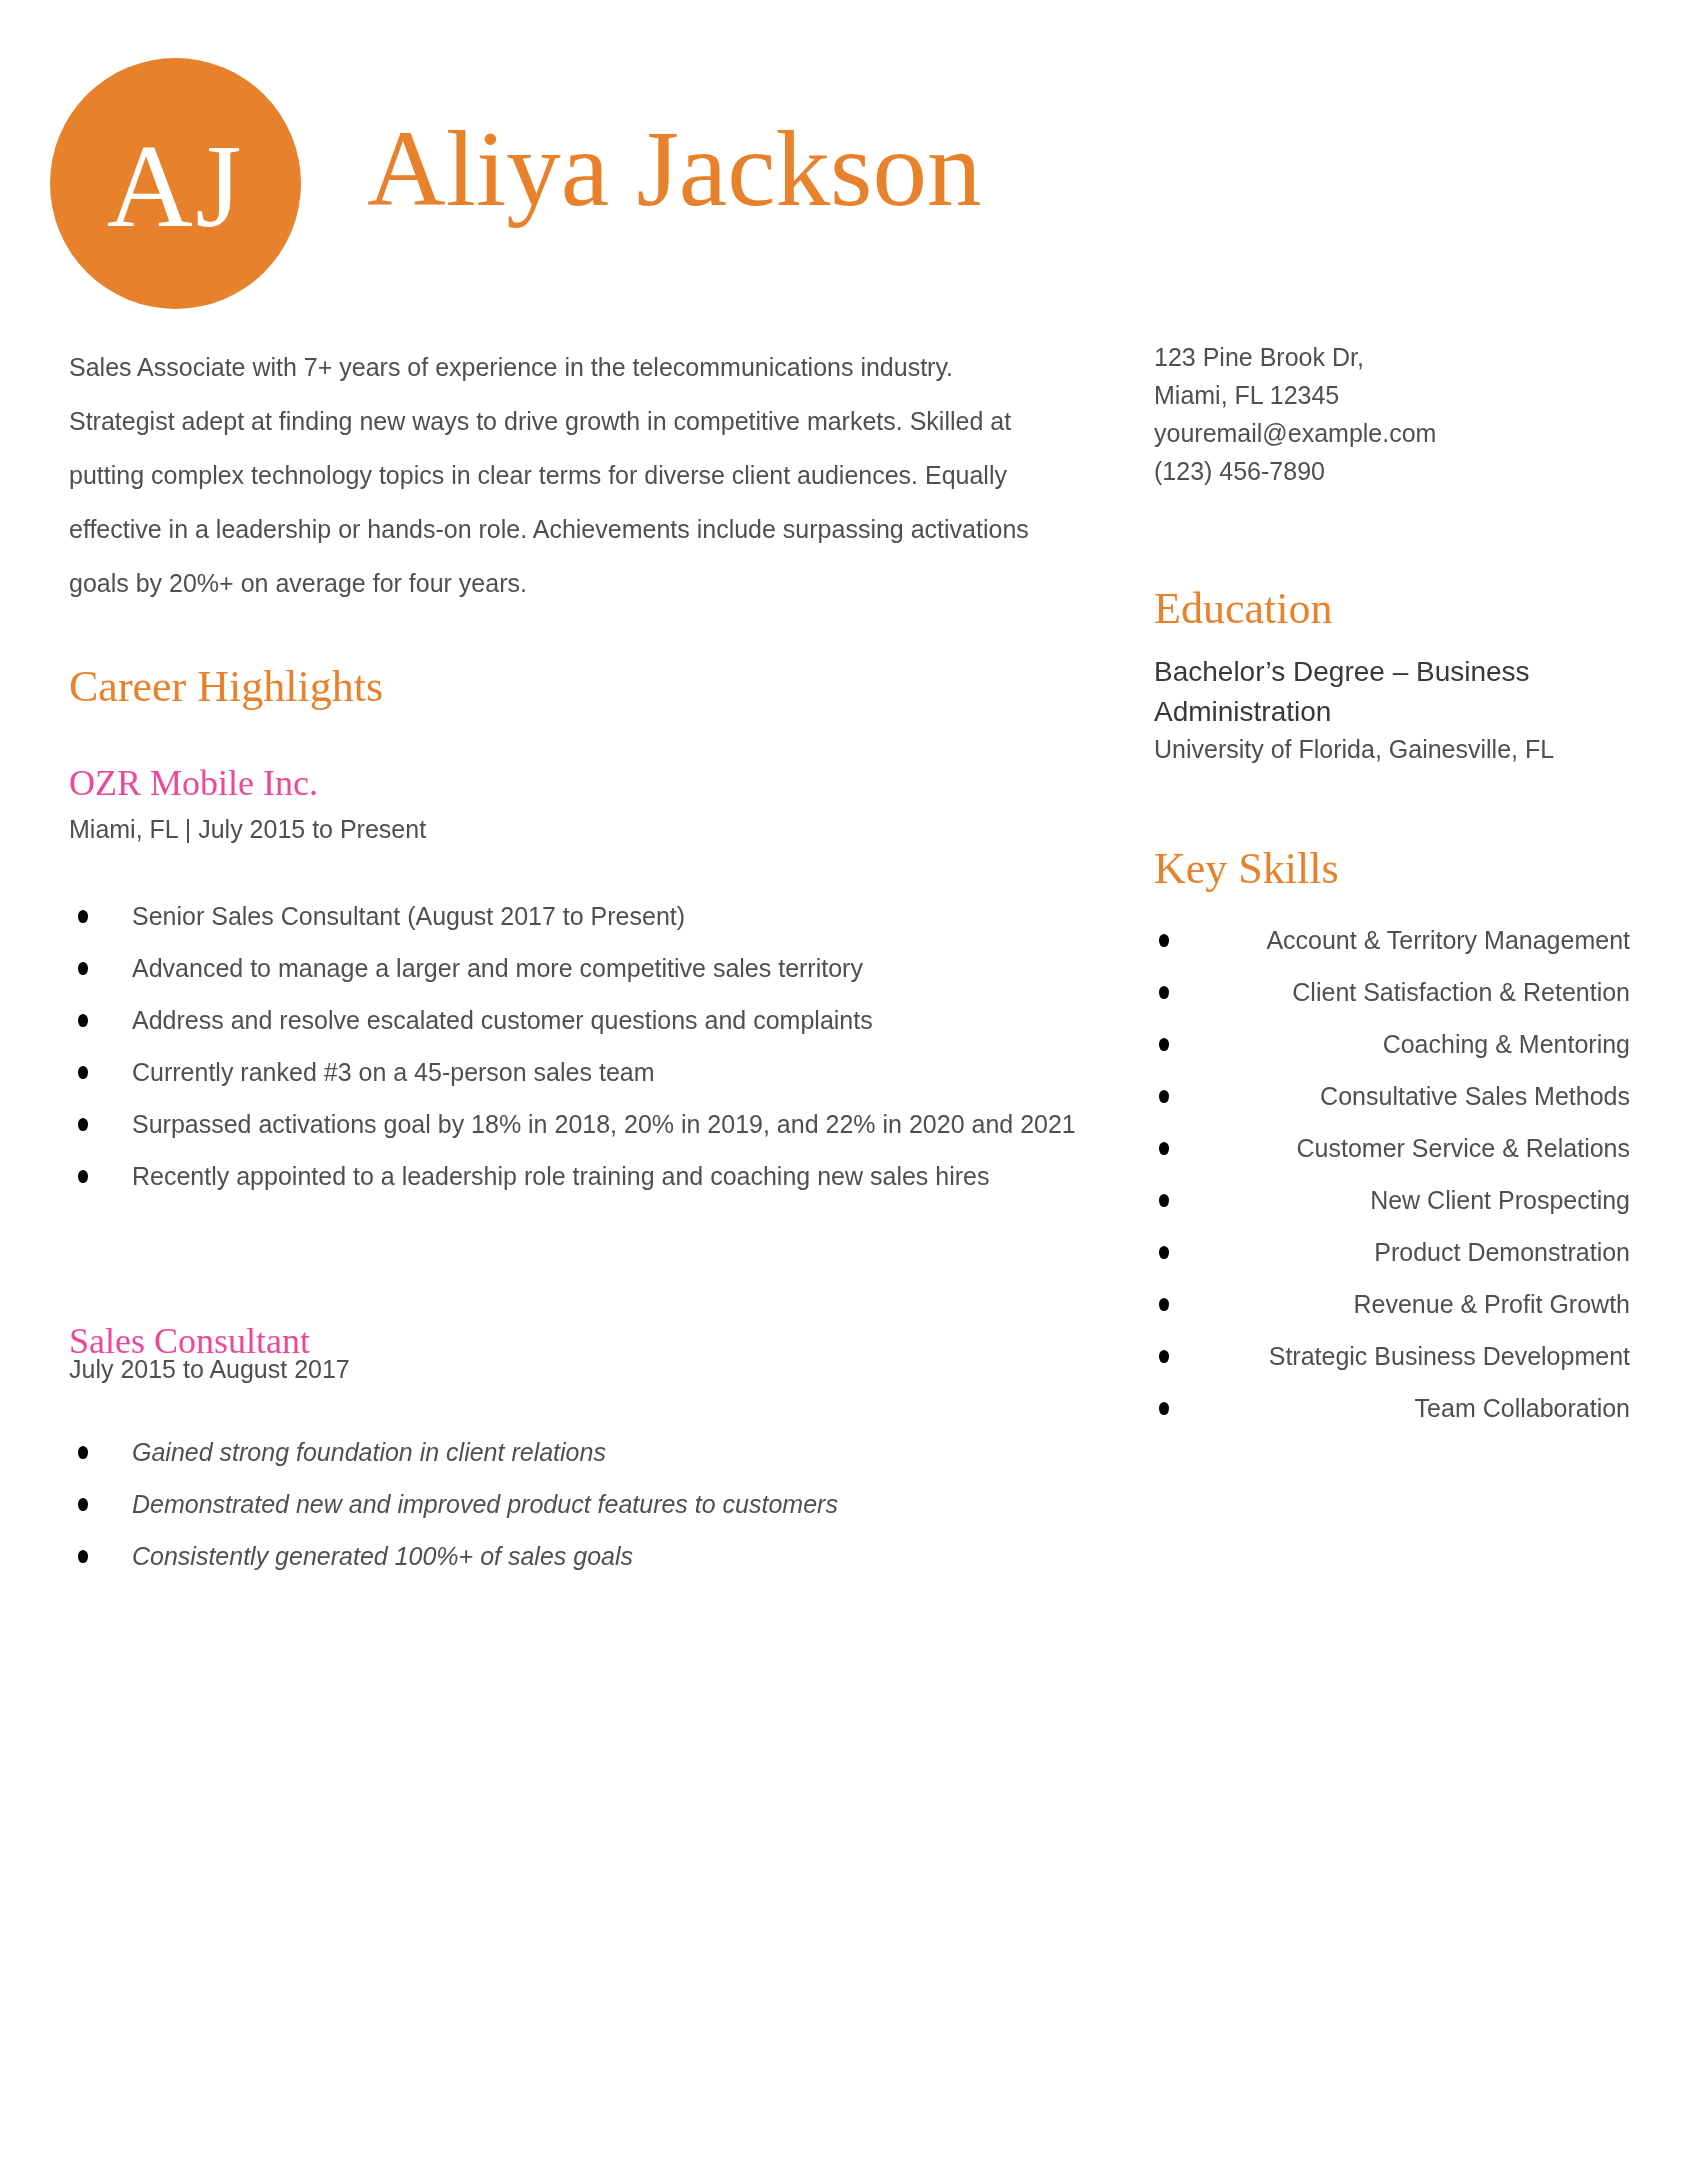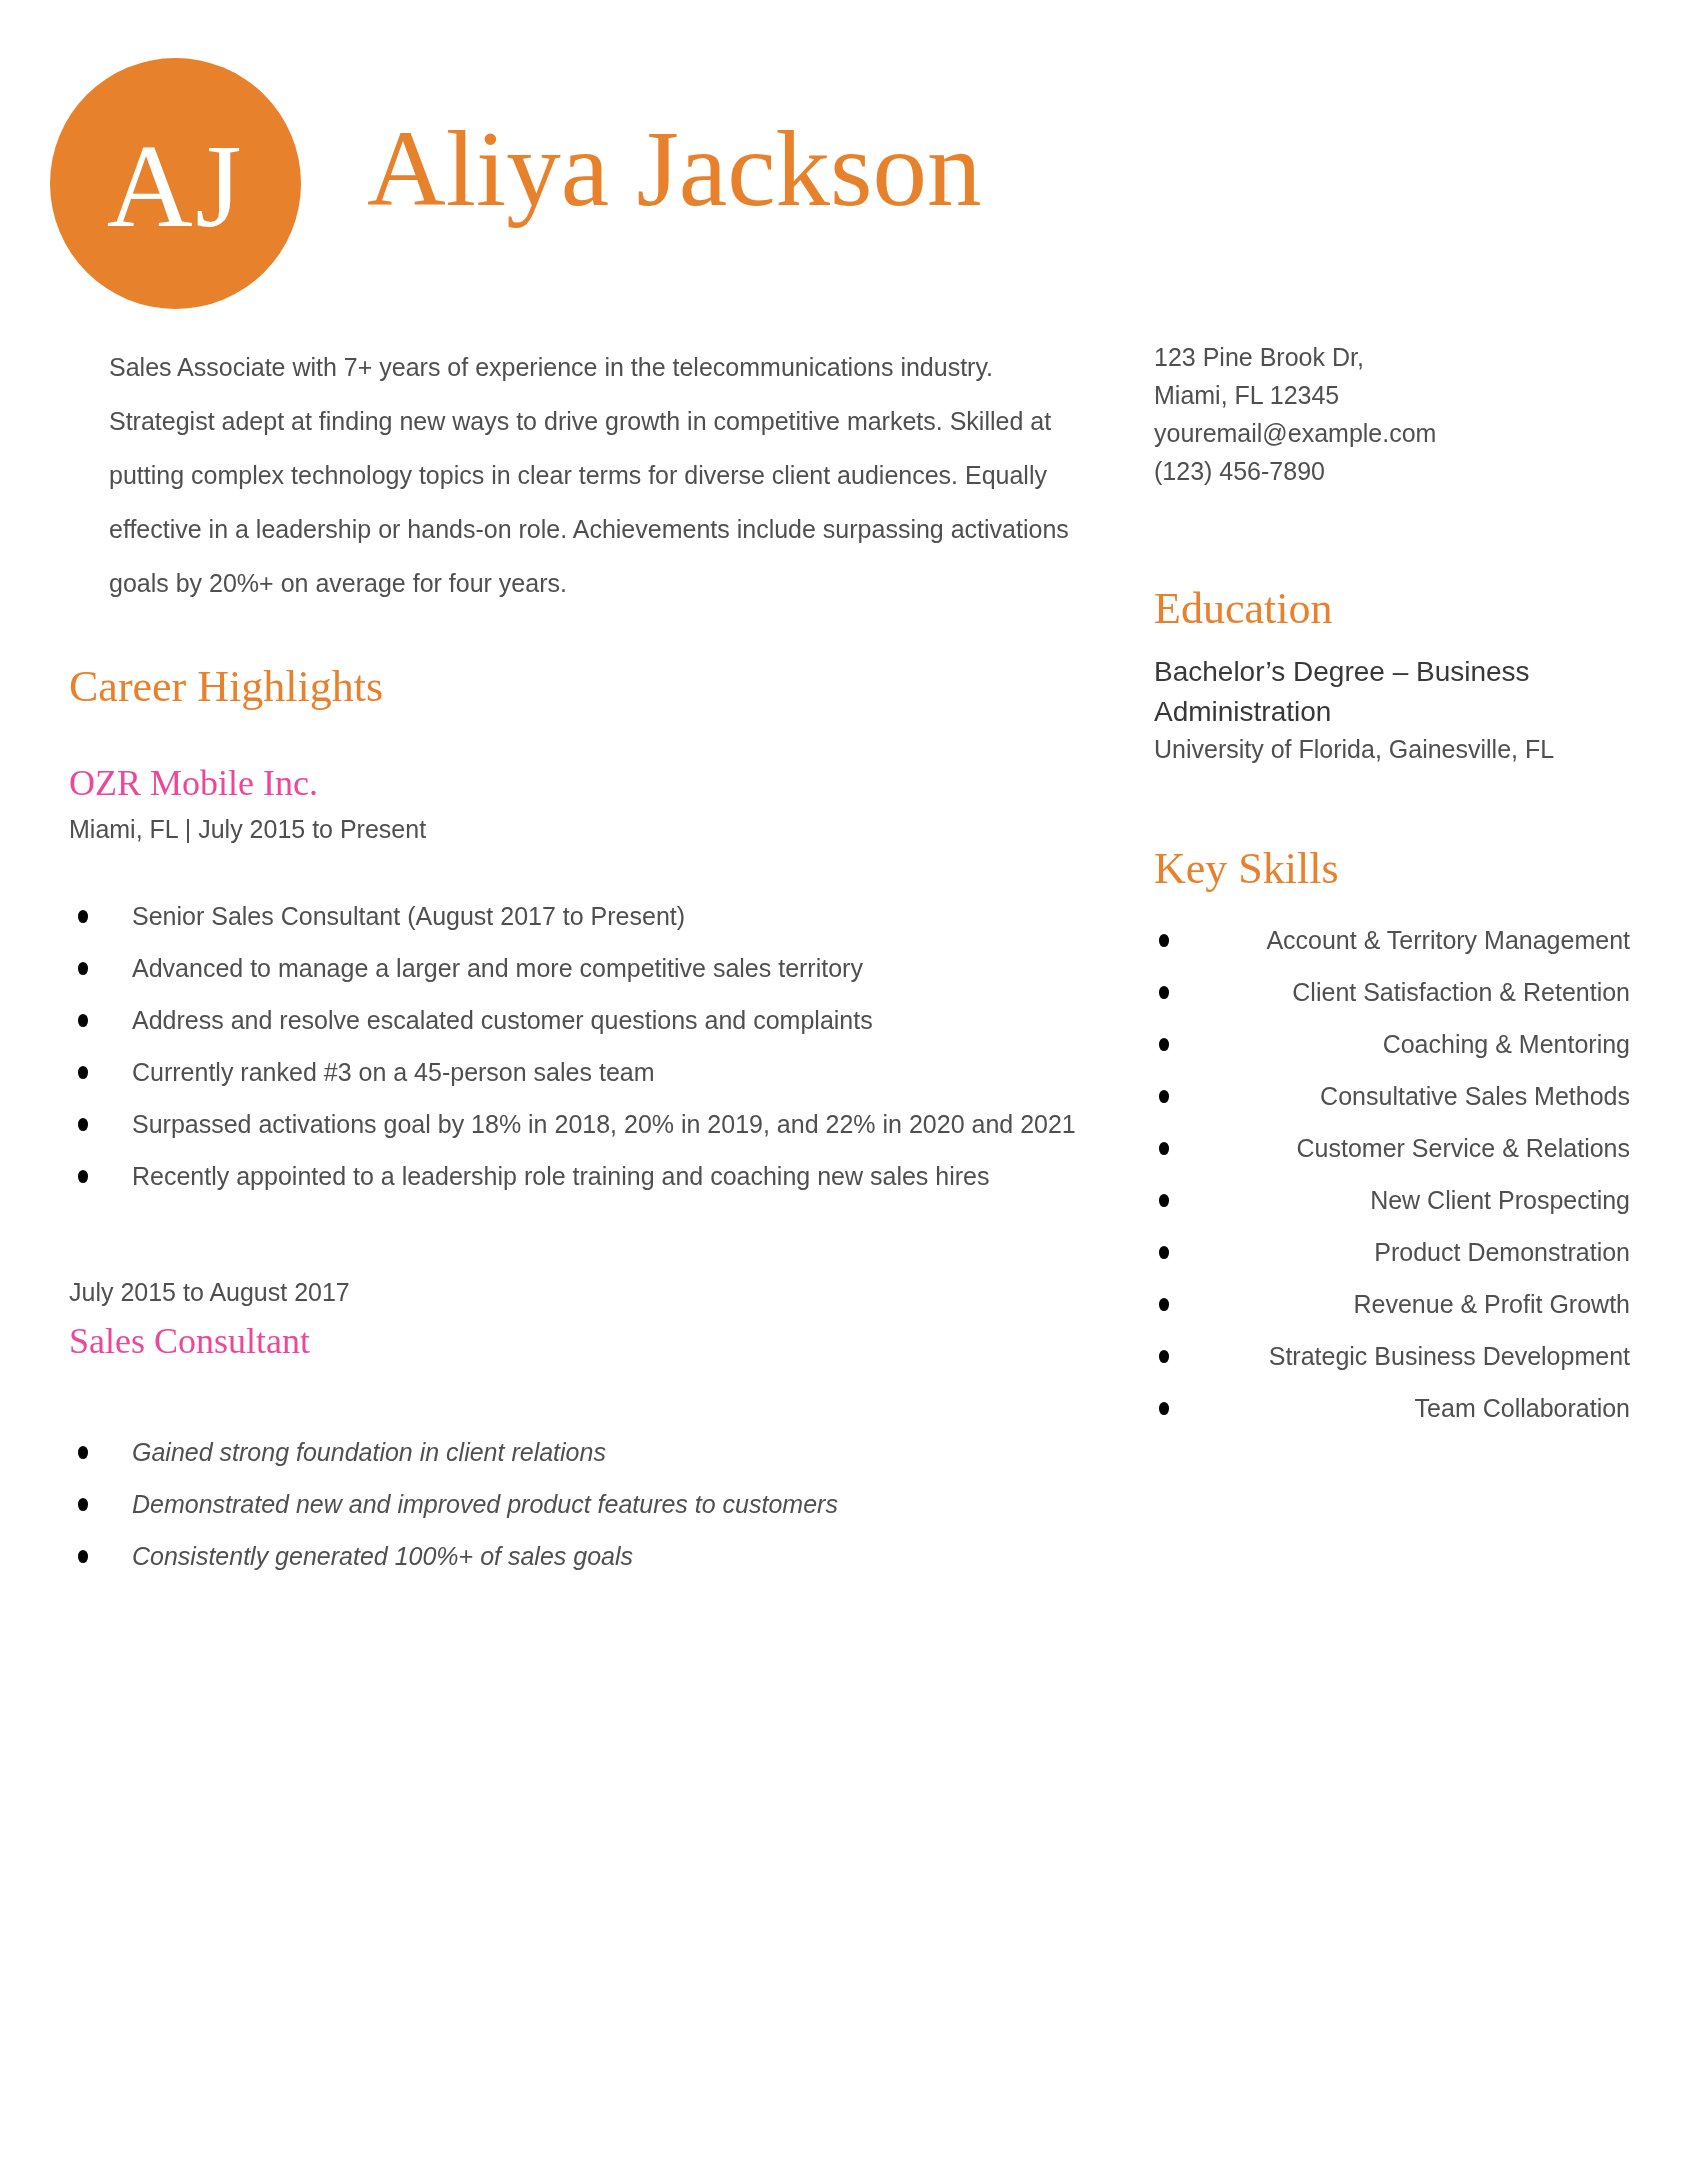--- a/index.html
+++ b/index.html
@@ -36,28 +36,28 @@
   .serif-head {
     font-family: "Liberation Serif", serif;
     color: var(--accent); font-size: 44px; line-height: 46px; white-space: nowrap; text-align: right;
   }
   .company-head {
     font-family: "Liberation Serif", serif;
     color: #ec4899; font-size: 36px; line-height: 40px; white-space: nowrap;
   }
   
   .summary { position: absolute; left: 69px; top: 340px; width: 1032px;
-    font-size: 25px; line-height: 54px; margin-left: 40px; }
+    font-size: 25px; line-height: 54px; }
   .summary .line { white-space: nowrap; }
   .career-heading { position: absolute; left: 69px; top: 664px; }
   .job1-company { position: absolute; left: 69px; top: 763px; }
   .job1-meta { position: absolute; left: 69px; top: 813px; font-size: 25px; line-height: 33px; }
   .job1-bullets { position: absolute; left: 69px; top: 890px; }
   .job2-company { position: absolute; left: 69px; top: 1321px; }
-  .job2-meta { position: absolute; left: 69px; top: 1276px; font-size: 25px; line-height: 33px; }
+  .job2-meta { position: absolute; left: 69px; top: 1353px; font-size: 25px; line-height: 33px; }
   .job2-bullets { position: absolute; left: 69px; top: 1426px; font-style: italic; }
   ul.bullets { list-style: none; width: 1032px; font-size: 25px; }
   ul.bullets li {
     position: relative; padding-left: 63px; line-height: 52px;
     font-weight: 300; color: #4F4F4F;
   }
   ul.bullets li::before {
     content: ""; position: absolute; left: 8.6px; top: 20px;
     width: 10px; height: 12.6px; border-radius: 50%; background: #050505;
   }

